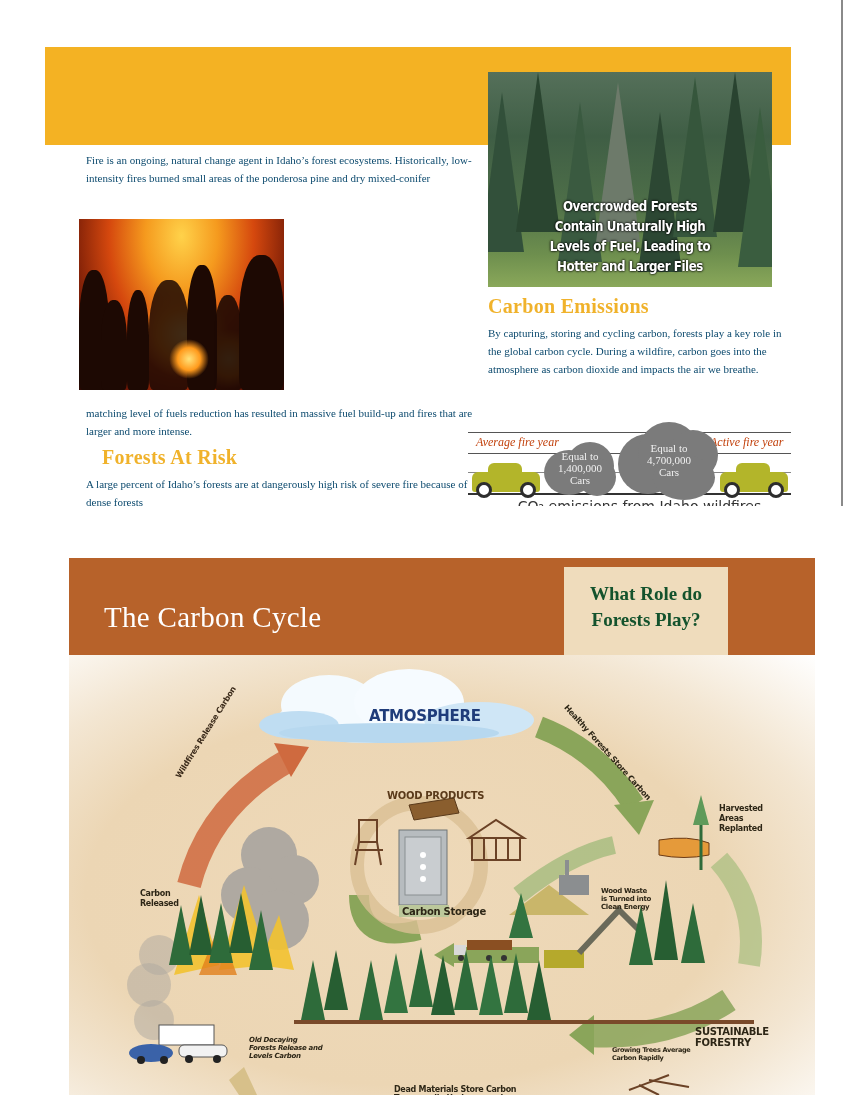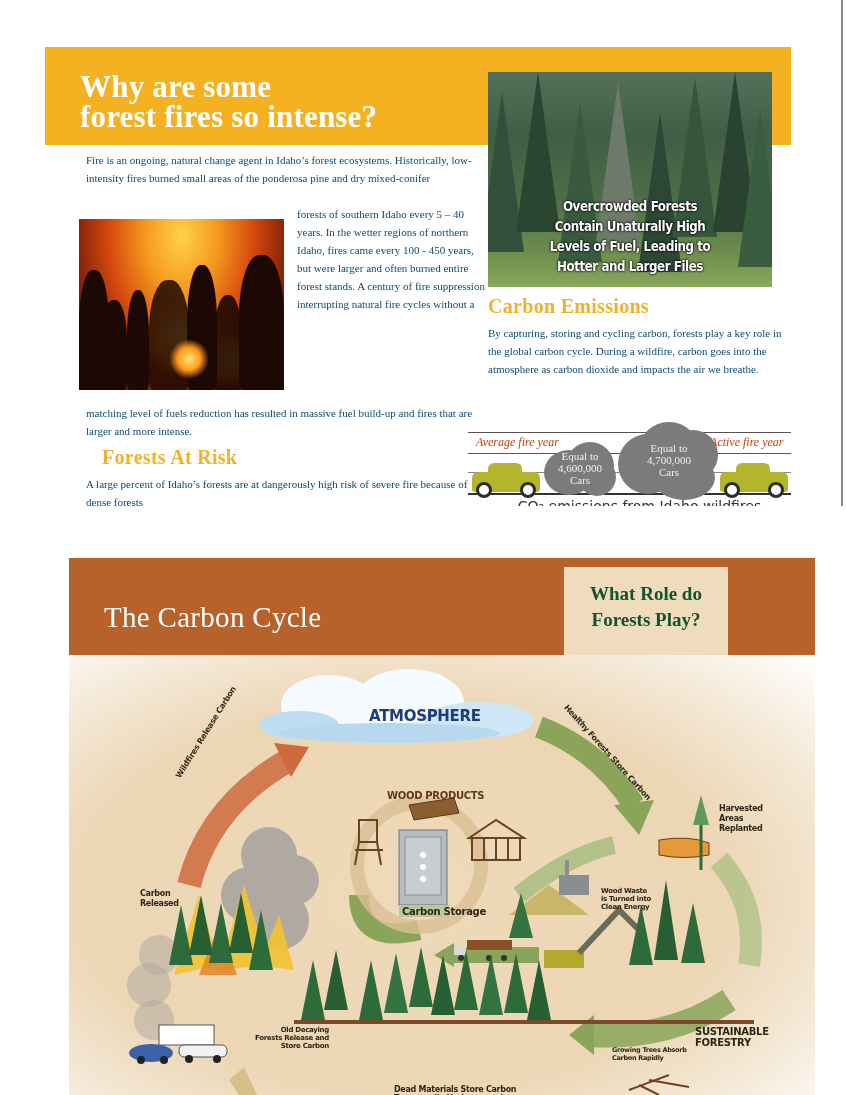--- a/index.html
+++ b/index.html
@@ -46,41 +46,36 @@
     background:radial-gradient(ellipse at 45% 55%,#eed9b9 0%,#ecd6b4 55%,#f3e6d2 75%,#ffffff 100%);overflow:hidden;}
   .lbl{position:absolute;font-family:"DejaVu Sans",sans-serif;font-weight:bold;color:#2d2616;font-size:8px;line-height:10px;letter-spacing:-0.3px;}
   .pine2{position:absolute;width:0;height:0;border-left:12px solid transparent;border-right:12px solid transparent;border-bottom:60px solid #2e6b3a;}
 </style>
 </head>
 <body>
 
 <div id="top-page">
   <div id="top-border"></div>
   <div id="yellow-band"></div>
-  <div id="title1">
-    <div>Why are some</div>
-    <div>forest fires so intense?</div>
-  </div>
 
   <div id="intro-top" class="body-text">Fire is an ongoing, natural change agent in Idaho’s forest ecosystems. Historically, low-intensity fires burned small areas of the ponderosa pine and dry mixed-conifer</div>
 
   <div id="fire-photo">
     <div class="glow" style="left:60px;top:70px;width:90px;height:90px;"></div>
     <div class="glow" style="left:120px;top:110px;width:60px;height:60px;"></div>
     <div class="tree" style="left:0;width:30px;height:120px;"></div>
     <div class="tree" style="left:22px;width:26px;height:90px;"></div>
     <div class="tree" style="left:48px;width:22px;height:100px;"></div>
     <div class="tree" style="left:70px;width:40px;height:110px;opacity:.85;"></div>
     <div class="tree" style="left:108px;width:30px;height:125px;"></div>
     <div class="tree" style="left:135px;width:28px;height:95px;opacity:.9;"></div>
     <div class="tree" style="left:160px;width:45px;height:135px;"></div>
     <div class="glow" style="left:90px;top:120px;width:40px;height:40px;"></div>
   </div>
 
-  <div id="intro-right" class="body-text">forests of southern Idaho every 5 – 40 years. In the wetter regions of northern Idaho, fires came every 100 - 450 years, but were larger and often burned entire forest stands. A century of fire suppression interrupting natural fire cycles without a</div>
   <div id="intro-bottom" class="body-text">matching level of fuels reduction has resulted in massive fuel build-up and fires that are larger and more intense.</div>
 
   <div id="risk-heading" class="section-heading">Forests At Risk</div>
   <div id="risk-clip">
     <div class="body-text">A large percent of Idaho’s forests are at dangerously high risk of severe fire because of dense forests</div>
   </div>
 
   <div id="forest-photo">
     <div class="pine" style="left:-8px;top:20px;border-bottom-color:#32503a;"></div>
     <div class="pine" style="left:28px;top:0px;border-bottom-color:#2a4530;"></div>
@@ -117,21 +112,21 @@
       <div class="wheel" style="left:4px;"></div>
         <div class="wheel" style="left:48px;"></div>
     </div>
 
     <div>
       <div class="cloud" style="left:76px;top:30px;width:50px;height:45px;"></div>
       <div class="cloud" style="left:98px;top:22px;width:48px;height:48px;"></div>
       <div class="cloud" style="left:110px;top:38px;width:38px;height:38px;"></div>
       <div class="cloud-text" style="left:78px;top:30px;width:68px;">
         <div>Equal to</div>
-        <div>4,600,000</div>
+        <div>1,400,000</div>
         <div>Cars</div>
       </div>
     </div>
     <div>
       <div class="cloud" style="left:150px;top:14px;width:60px;height:60px;"></div>
       <div class="cloud" style="left:170px;top:2px;width:62px;height:62px;"></div>
       <div class="cloud" style="left:200px;top:10px;width:50px;height:50px;"></div>
       <div class="cloud" style="left:185px;top:35px;width:62px;height:45px;"></div>
       <div class="cloud-text" style="left:165px;top:22px;width:72px;">
         <div>Equal to</div>
@@ -298,31 +293,31 @@
     <div class="lbl" style="left:650px;top:149px;">
       <div>Harvested</div>
       <div>Areas</div>
       <div>Replanted</div>
     </div>
     <div class="lbl" style="left:532px;top:232px;font-size:7px;line-height:8px;">
       <div>Wood Waste</div>
       <div>is Turned into</div>
       <div>Clean Energy</div>
     </div>
-    <div class="lbl" style="left:180px;top:371px;font-size:7px;line-height:8px;text-align:right;width:80px;">
+    <div class="lbl" style="left:180px;top:381px;font-size:7px;line-height:8px;text-align:left;width:80px;font-style:italic;">
       <div>Old Decaying</div>
       <div>Forests Release and</div>
-      <div>Store Carbon</div>
+      <div>Levels Carbon</div>
     </div>
     <div class="lbl" style="left:626px;top:371px;font-size:10px;line-height:11px;">
       <div>SUSTAINABLE</div>
       <div>FORESTRY</div>
     </div>
     <div class="lbl" style="left:543px;top:391px;font-size:6.5px;line-height:8px;">
-      <div>Growing Trees Absorb</div>
+      <div>Growing Trees Average</div>
       <div>Carbon Rapidly</div>
     </div>
     <div class="lbl" style="left:325px;top:430px;font-size:8px;line-height:9px;">
       <div>Dead Materials Store Carbon</div>
       <div>Temporarily Underground</div>
     </div>
   </div>
 </div>
 
 </body></html>

